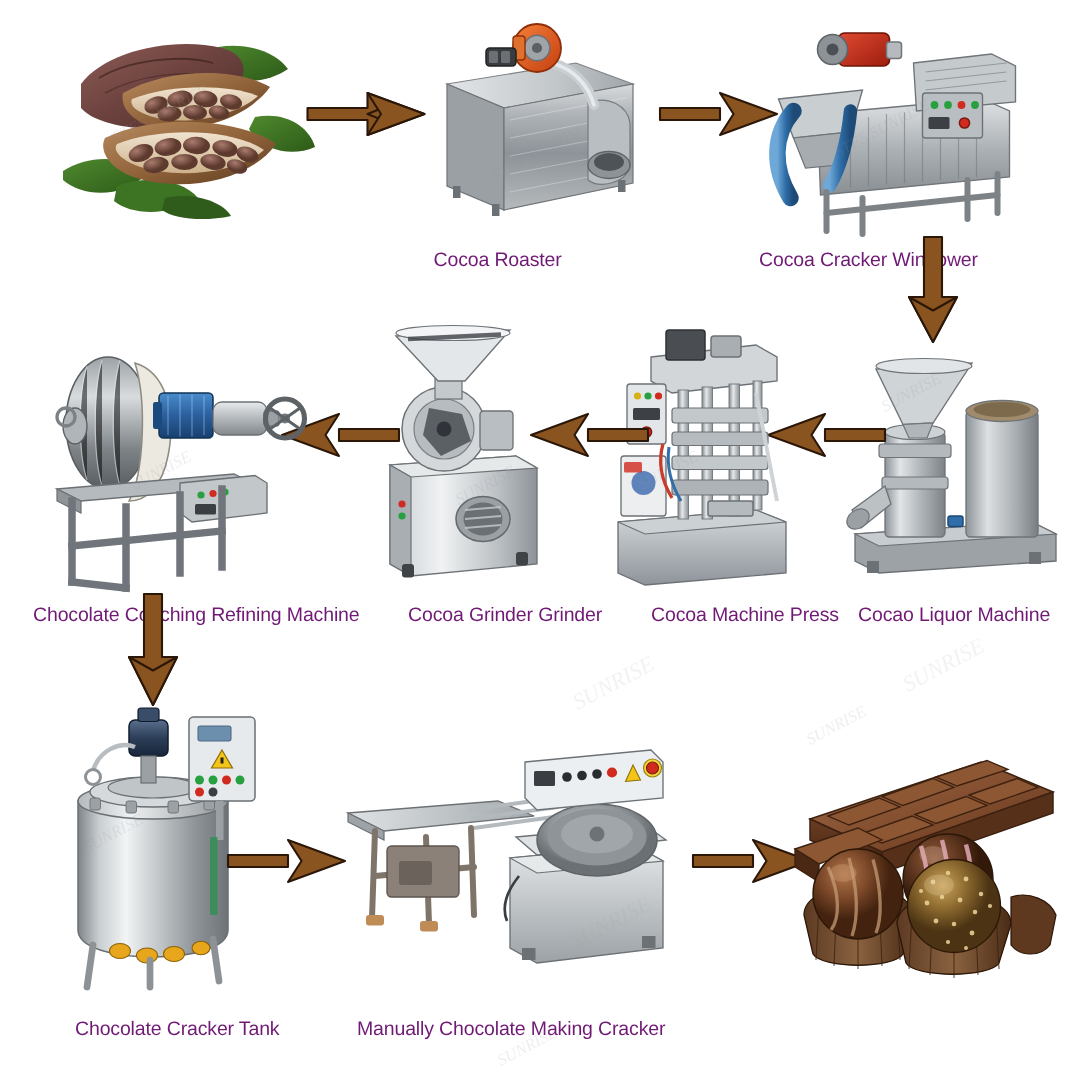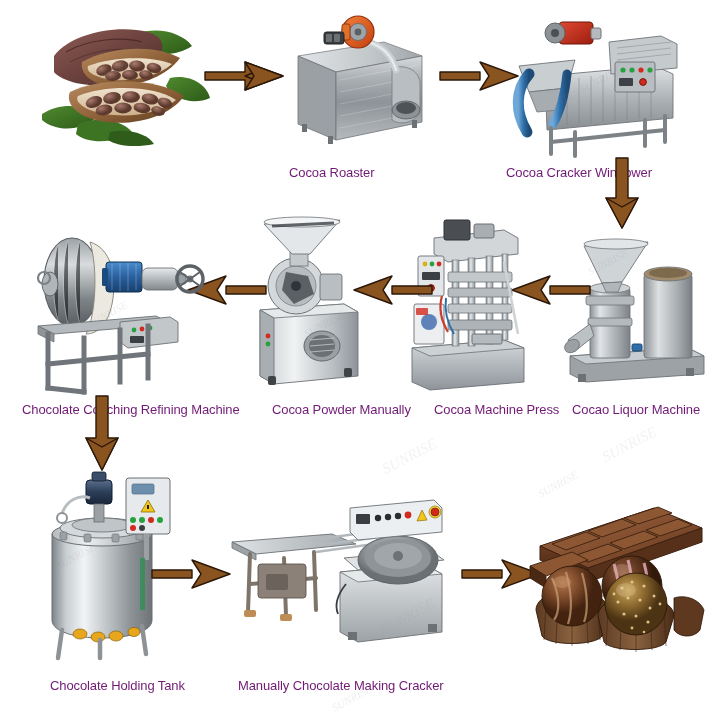--- a/index.html
+++ b/index.html
@@ -488,21 +488,21 @@
         <path d="M124 104 L124 156"></path>
         <path d="M96 108 L96 160"></path>
         <path d="M24 142 L124 132"></path>
         <path d="M24 166 L60 170"></path>
       </g>
     </svg>
     <div class="wm" style="left:62px; top:86px;">SUNRISE</div>
   </div>
 
   <div class="caption" style="left:22px; top:402px;">Chocolate  Conching Refining Machine</div>
-  <div class="caption" style="left:272px; top:402px;">Cocoa Powder Manually</div>
+  <div class="caption" style="left:272px; top:402px;">Cocoa Grinder Grinder</div>
   <div class="caption" style="left:434px; top:402px;">Cocoa Machine Press</div>
   <div class="caption" style="left:572px; top:402px;">Cocao Liquor Machine</div>
 
   <div class="arrow" style="left:82px; top:396px;">
     <svg width="40" height="76" viewBox="0 0 40 76">
       <path d="M14 0 L26 0 L26 42 L36 42 L20 74 L4 42 L14 42 Z" fill="#8a5420" stroke="#2b1708" stroke-width="1.4" stroke-linejoin="round"></path>
       <path d="M4 42 L20 74 L36 42 L20 51 Z" fill="#8a5420" stroke="#2b1708" stroke-width="1.4" stroke-linejoin="round"></path>
     </svg>
   </div>
 
@@ -768,20 +768,20 @@
             <circle cx="130" cy="162" r="1.3"></circle>
         </g>
         <ellipse cx="112" cy="120" rx="10" ry="7" fill="#f0dcae" opacity="0.25"></ellipse>
       </g>
 
       <path d="M160 128 C172 124 186 130 190 140 L186 160 C180 168 166 168 160 160 Z" fill="#5e381f" stroke="#2c1708" stroke-width="0.8"></path>
     </svg>
     <div class="wm" style="left:22px; top:8px;">SUNRISE</div>
   </div>
 
-  <div class="caption" style="left:50px; top:678px;">Chocolate Holding Tank</div>
+  <div class="caption" style="left:50px; top:678px;">Chocolate Cracker Tank</div>
   <div class="caption" style="left:238px; top:678px;">Manually Chocolate Making Cracker</div>
 
   <div class="wm big" style="left:380px; top:448px;">SUNRISE</div>
   <div class="wm big" style="left:600px; top:436px;">SUNRISE</div>
   <div class="wm" style="left:330px; top:692px;">SUNRISE</div>
 
 </div>
 
 </body></html>

